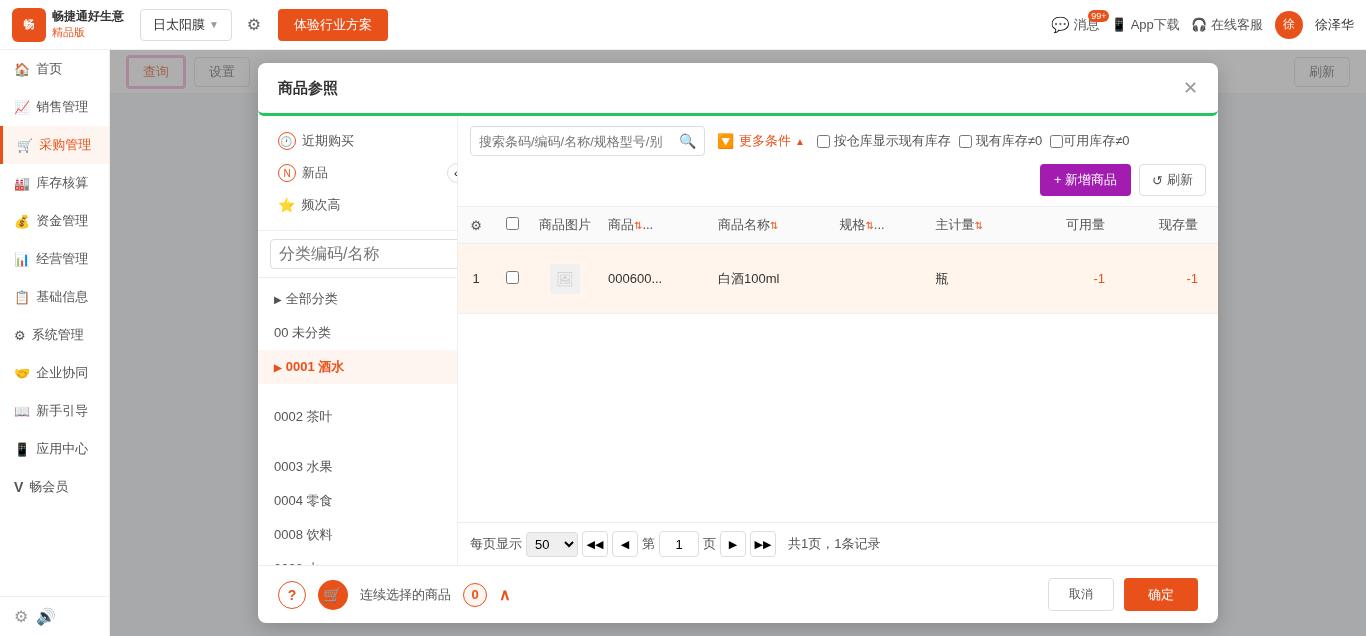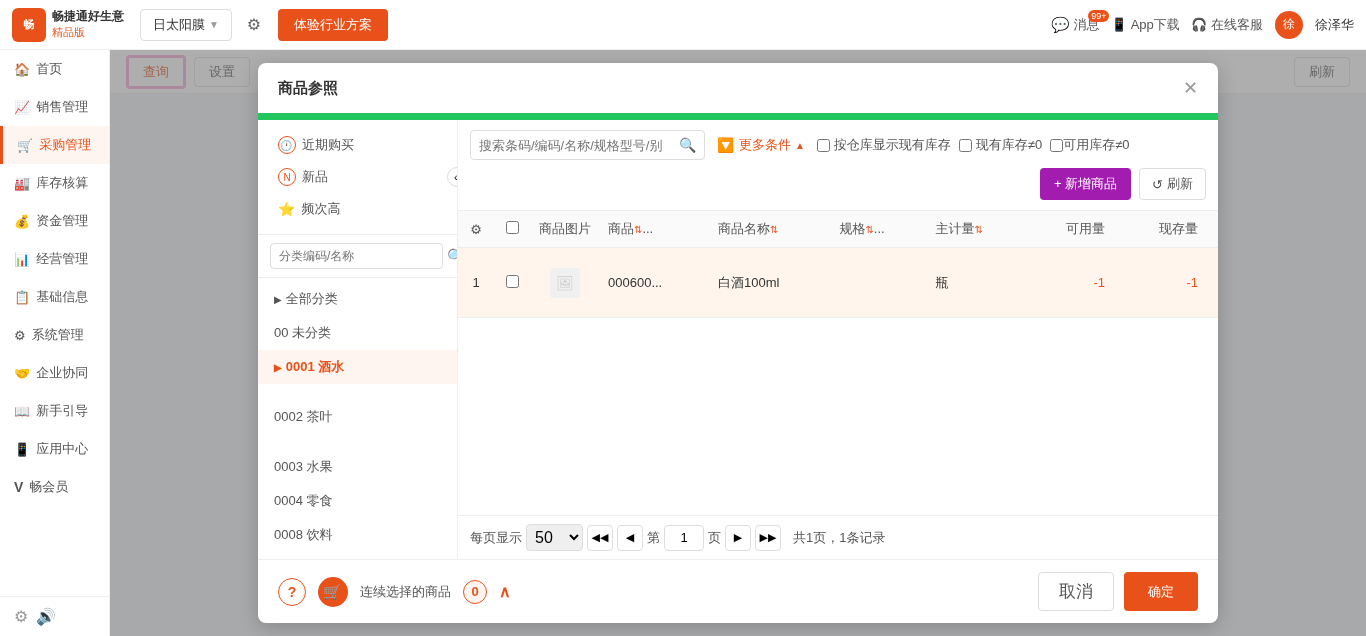--- a/index.html
+++ b/index.html
@@ -119,21 +119,21 @@
     <div style="height:44px;background:#fff;display:flex;align-items:center;padding:0 16px;gap:8px;border-bottom:1px solid #eee;opacity:0.6;">
       <button style="border:3px solid #f9a8d4;border-radius:4px;padding:5px 14px;cursor:pointer;font-size:13px;color:#e8521a;background:#fff;">查询</button>
       <button style="border:1px solid #ddd;border-radius:4px;padding:5px 14px;cursor:pointer;font-size:13px;color:#555;background:#fff;">设置</button>
       <button style="border:1px solid #ddd;border-radius:4px;padding:5px 14px;cursor:pointer;font-size:13px;color:#555;background:#fff;margin-left:auto;">刷新</button>
     </div>
 
     <div style="position:absolute;top:0;left:0;right:0;bottom:0;background:rgba(0,0,0,0.3);display:flex;align-items:center;justify-content:center;z-index:100;">
 
       <div style="background:#fff;border-radius:8px;width:960px;max-height:560px;display:flex;flex-direction:column;box-shadow:0 4px 20px rgba(0,0,0,0.2);">
 
-        <div style="display:flex;align-items:center;justify-content:space-between;padding:14px 20px;border-bottom:7px solid #22c55e;">
+        <div style="display:flex;align-items:center;justify-content:space-between;padding:14px 20px;border-bottom:3px solid #22c55e;border-radius:6px;">
           <span style="font-size:15px;font-weight:bold;color:#333;">商品参照</span>
           <span style="cursor:pointer;color:#999;font-size:18px;">✕</span>
         </div>
 
         <div style="display:flex;flex:1;overflow:hidden;min-height:0;">
 
           <div style="width:200px;border-right:1px solid #eee;display:flex;flex-direction:column;overflow:hidden;position:relative;">
 
             <div style="padding:10px 12px;border-bottom:1px solid #eee;display:flex;flex-direction:column;gap:2px;position:relative;">
               <div style="display:flex;align-items:center;gap:6px;padding:6px 8px;cursor:pointer;color:#555;font-size:13px;border-radius:4px;">
@@ -146,21 +146,21 @@
               </div>
               <div style="display:flex;align-items:center;gap:6px;padding:6px 8px;cursor:pointer;color:#555;font-size:13px;border-radius:4px;">
                 <span style="color:#e8521a;font-size:14px;">⭐</span>
                 <span>频次高</span>
               </div>
 
               <div style="position:absolute;right:-10px;top:50%;transform:translateY(-50%);background:#fff;border:1px solid #ddd;border-radius:50%;width:20px;height:20px;cursor:pointer;display:flex;align-items:center;justify-content:center;font-size:11px;z-index:10;">«</div>
             </div>
 
             <div style="padding:8px 12px;border-bottom:1px solid #eee;display:flex;align-items:center;gap:4px;">
-              <input type="text" style="flex: 1 1 0%; border: 1px solid rgb(221, 221, 221); border-radius: 4px; padding: 5px 8px; font-size: 12px; outline: none; color: rgb(153, 153, 153);" placeholder="分类编码/名称">
+              <input type="text" style="flex: 1 1 0%; border: 1px solid rgb(221, 221, 221); border-radius: 4px; padding: 5px 8px; font-size: 16px; outline: none; color: rgb(153, 153, 153);" placeholder="分类编码/名称">
               <span style="color:#999;font-size:14px;cursor:pointer;">🔍</span>
             </div>
 
             <div style="flex:1;overflow-y:auto;padding:4px 0;">
               <div style="padding:8px 16px;cursor:pointer;color:#555;font-size:13px;display:flex;align-items:center;gap:4px;">
                 <span style="font-size:10px;">▶</span>
                 <span>全部分类</span>
               </div>
               <div style="padding:8px 16px;cursor:pointer;color:#555;font-size:13px;">
                 <span>00 未分类</span>
@@ -272,21 +272,21 @@
                     <td style="padding:9px 8px;border-bottom:1px solid #f0f0f0;color:#333;">瓶</td>
                     <td style="padding:9px 8px;border-bottom:1px solid #f0f0f0;color:#e8521a;text-align:right;">-1</td>
                     <td style="padding:9px 8px;border-bottom:1px solid #f0f0f0;color:#e8521a;text-align:right;padding-right:20px;">-1</td>
                   </tr>
                 </tbody>
               </table>
             </div>
 
             <div style="padding:8px 12px;display:flex;align-items:center;gap:4px;border-top:1px solid #eee;font-size:13px;color:#555;">
               <span>每页显示</span>
-              <select style="border:1px solid #ddd;border-radius:4px;padding:3px 4px;font-size:16px;cursor:pointer;">
+              <select style="border:1px solid #ddd;border-radius:4px;padding:3px 4px;font-size:13px;cursor:pointer;">
                 <option>10</option>
                 <option>20</option>
                 <option selected="">50</option>
                 <option>100</option>
               </select>
               <button style="width:26px;height:26px;border:1px solid #ddd;border-radius:4px;background:#fff;cursor:pointer;font-size:11px;">◀◀</button>
               <button style="width:26px;height:26px;border:1px solid #ddd;border-radius:4px;background:#fff;cursor:pointer;font-size:11px;">◀</button>
               <span>第</span>
               <input type="text" value="1" style="width: 40px; height: 26px; border: 1px solid rgb(221, 221, 221); border-radius: 4px; text-align: center; font-size: 13px; outline: none;">
               <span>页</span>
@@ -300,21 +300,21 @@
 
         <div style="padding:12px 20px;display:flex;align-items:center;gap:12px;border-top:1px solid #eee;">
           <div style="width:28px;height:28px;border-radius:50%;border:1.5px solid #e8521a;display:flex;align-items:center;justify-content:center;color:#e8521a;font-size:14px;cursor:pointer;font-weight:bold;">?</div>
           <div style="background:#e8521a;color:#fff;width:30px;height:30px;border-radius:50%;display:flex;align-items:center;justify-content:center;font-size:15px;cursor:pointer;">🛒</div>
           <span style="color:#555;font-size:13px;">连续选择的商品</span>
           <div style="color:#e8521a;font-weight:bold;background:#fff5f0;border-radius:50%;width:24px;height:24px;display:flex;align-items:center;justify-content:center;font-size:13px;border:1px solid #e8521a;">
             <span>0</span>
           </div>
           <span style="color:#e8521a;cursor:pointer;font-size:16px;font-weight:bold;">∧</span>
           <div style="margin-left:auto;display:flex;gap:10px;">
-            <button style="border:1px solid #ddd;background:#fff;border-radius:4px;padding:7px 20px;cursor:pointer;font-size:17px;color:#555;">取消</button>
+            <button style="border:1px solid #ddd;background:#fff;border-radius:4px;padding:7px 20px;cursor:pointer;font-size:12px;color:#555;">取消</button>
             <button style="background:#e8521a;color:#fff;border:none;border-radius:4px;padding:7px 24px;cursor:pointer;font-size:13px;">确定</button>
           </div>
         </div>
 
       </div>
 
     </div>
 
   </div>
 

